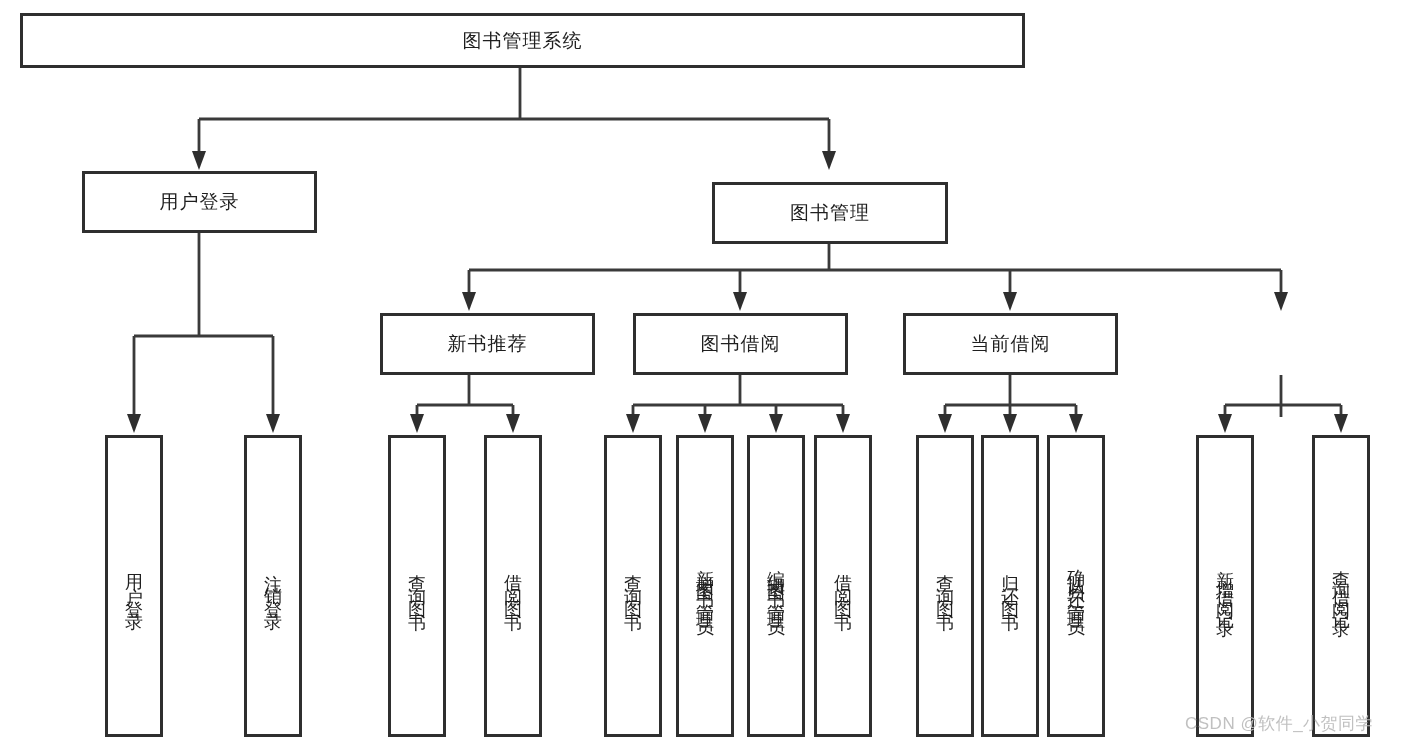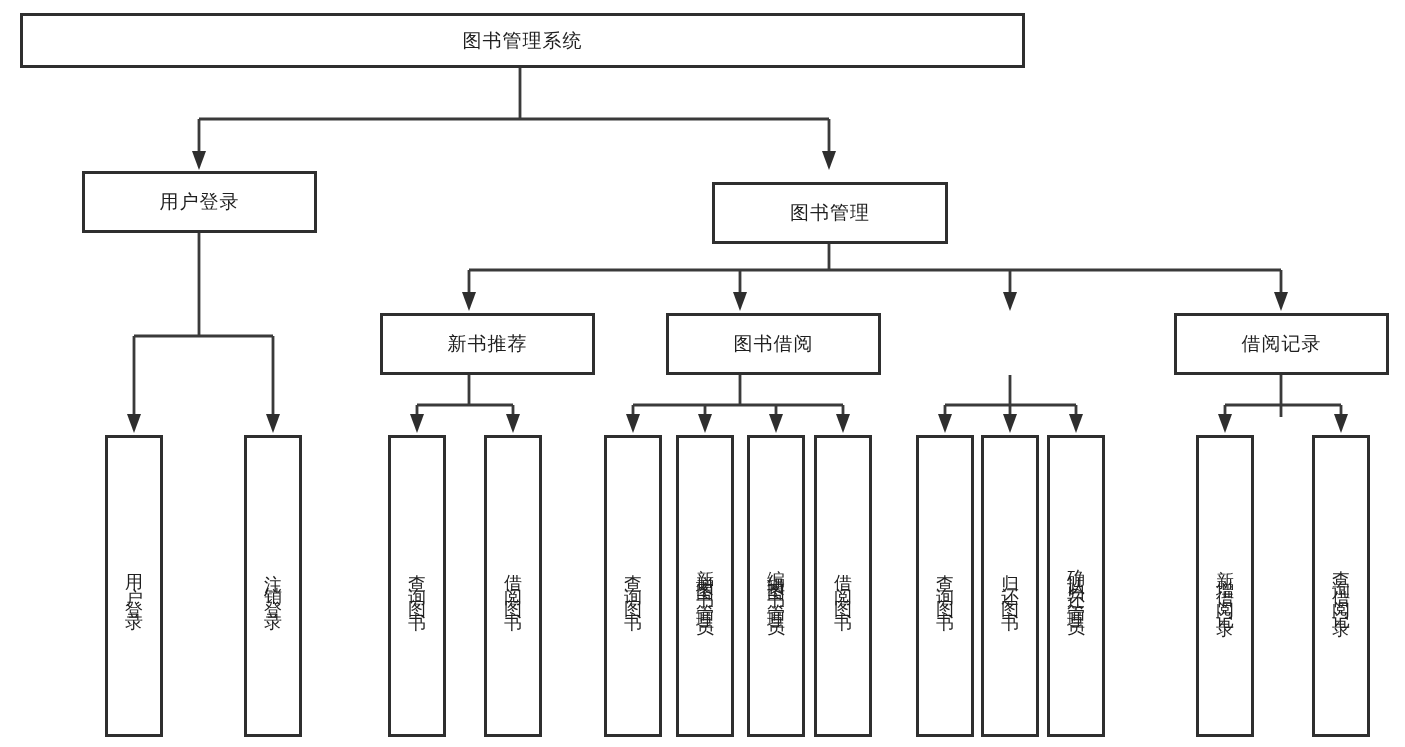--- a/index.html
+++ b/index.html
@@ -85,25 +85,25 @@
   <div class="box h" style="left:82px;top:171px;width:235px;height:62px">
     <span>用户登录</span>
   </div>
   <div class="box h" style="left:712px;top:182px;width:236px;height:62px">
     <span>图书管理</span>
   </div>
 
   <div class="box h" style="left:380px;top:313px;width:215px;height:62px">
     <span>新书推荐</span>
   </div>
-  <div class="box h" style="left:666px;top:313px;width:215px;height:62px">
+  <div class="box h" style="left:633px;top:313px;width:215px;height:62px">
     <span>图书借阅</span>
   </div>
-  <div class="box h" style="left:1174px;top:313px;width:215px;height:62px">
-    <span>借阅记录</span>
+  <div class="box h" style="left:903px;top:313px;width:215px;height:62px">
+    <span>当前借阅</span>
   </div>
 
   <div class="box v" style="left:105px;top:435px">
     <span class="vt ls13">用户登录</span>
   </div>
   <div class="box v" style="left:244px;top:435px">
     <span class="vt ls13">注销登录</span>
   </div>
 
   <div class="box v" style="left:388px;top:435px">
@@ -136,14 +136,15 @@
     <span class="vt ls7">确认归还（管理员）</span>
   </div>
 
   <div class="box v" style="left:1196px;top:435px">
     <span class="vt ls10">新增借阅记录</span>
   </div>
   <div class="box v" style="left:1312px;top:435px">
     <span class="vt ls10">查询借阅记录</span>
   </div>
 
+  <div class="watermark">CSDN @软件_小贺同学</div>
 
 </div>
 
 </body></html>

